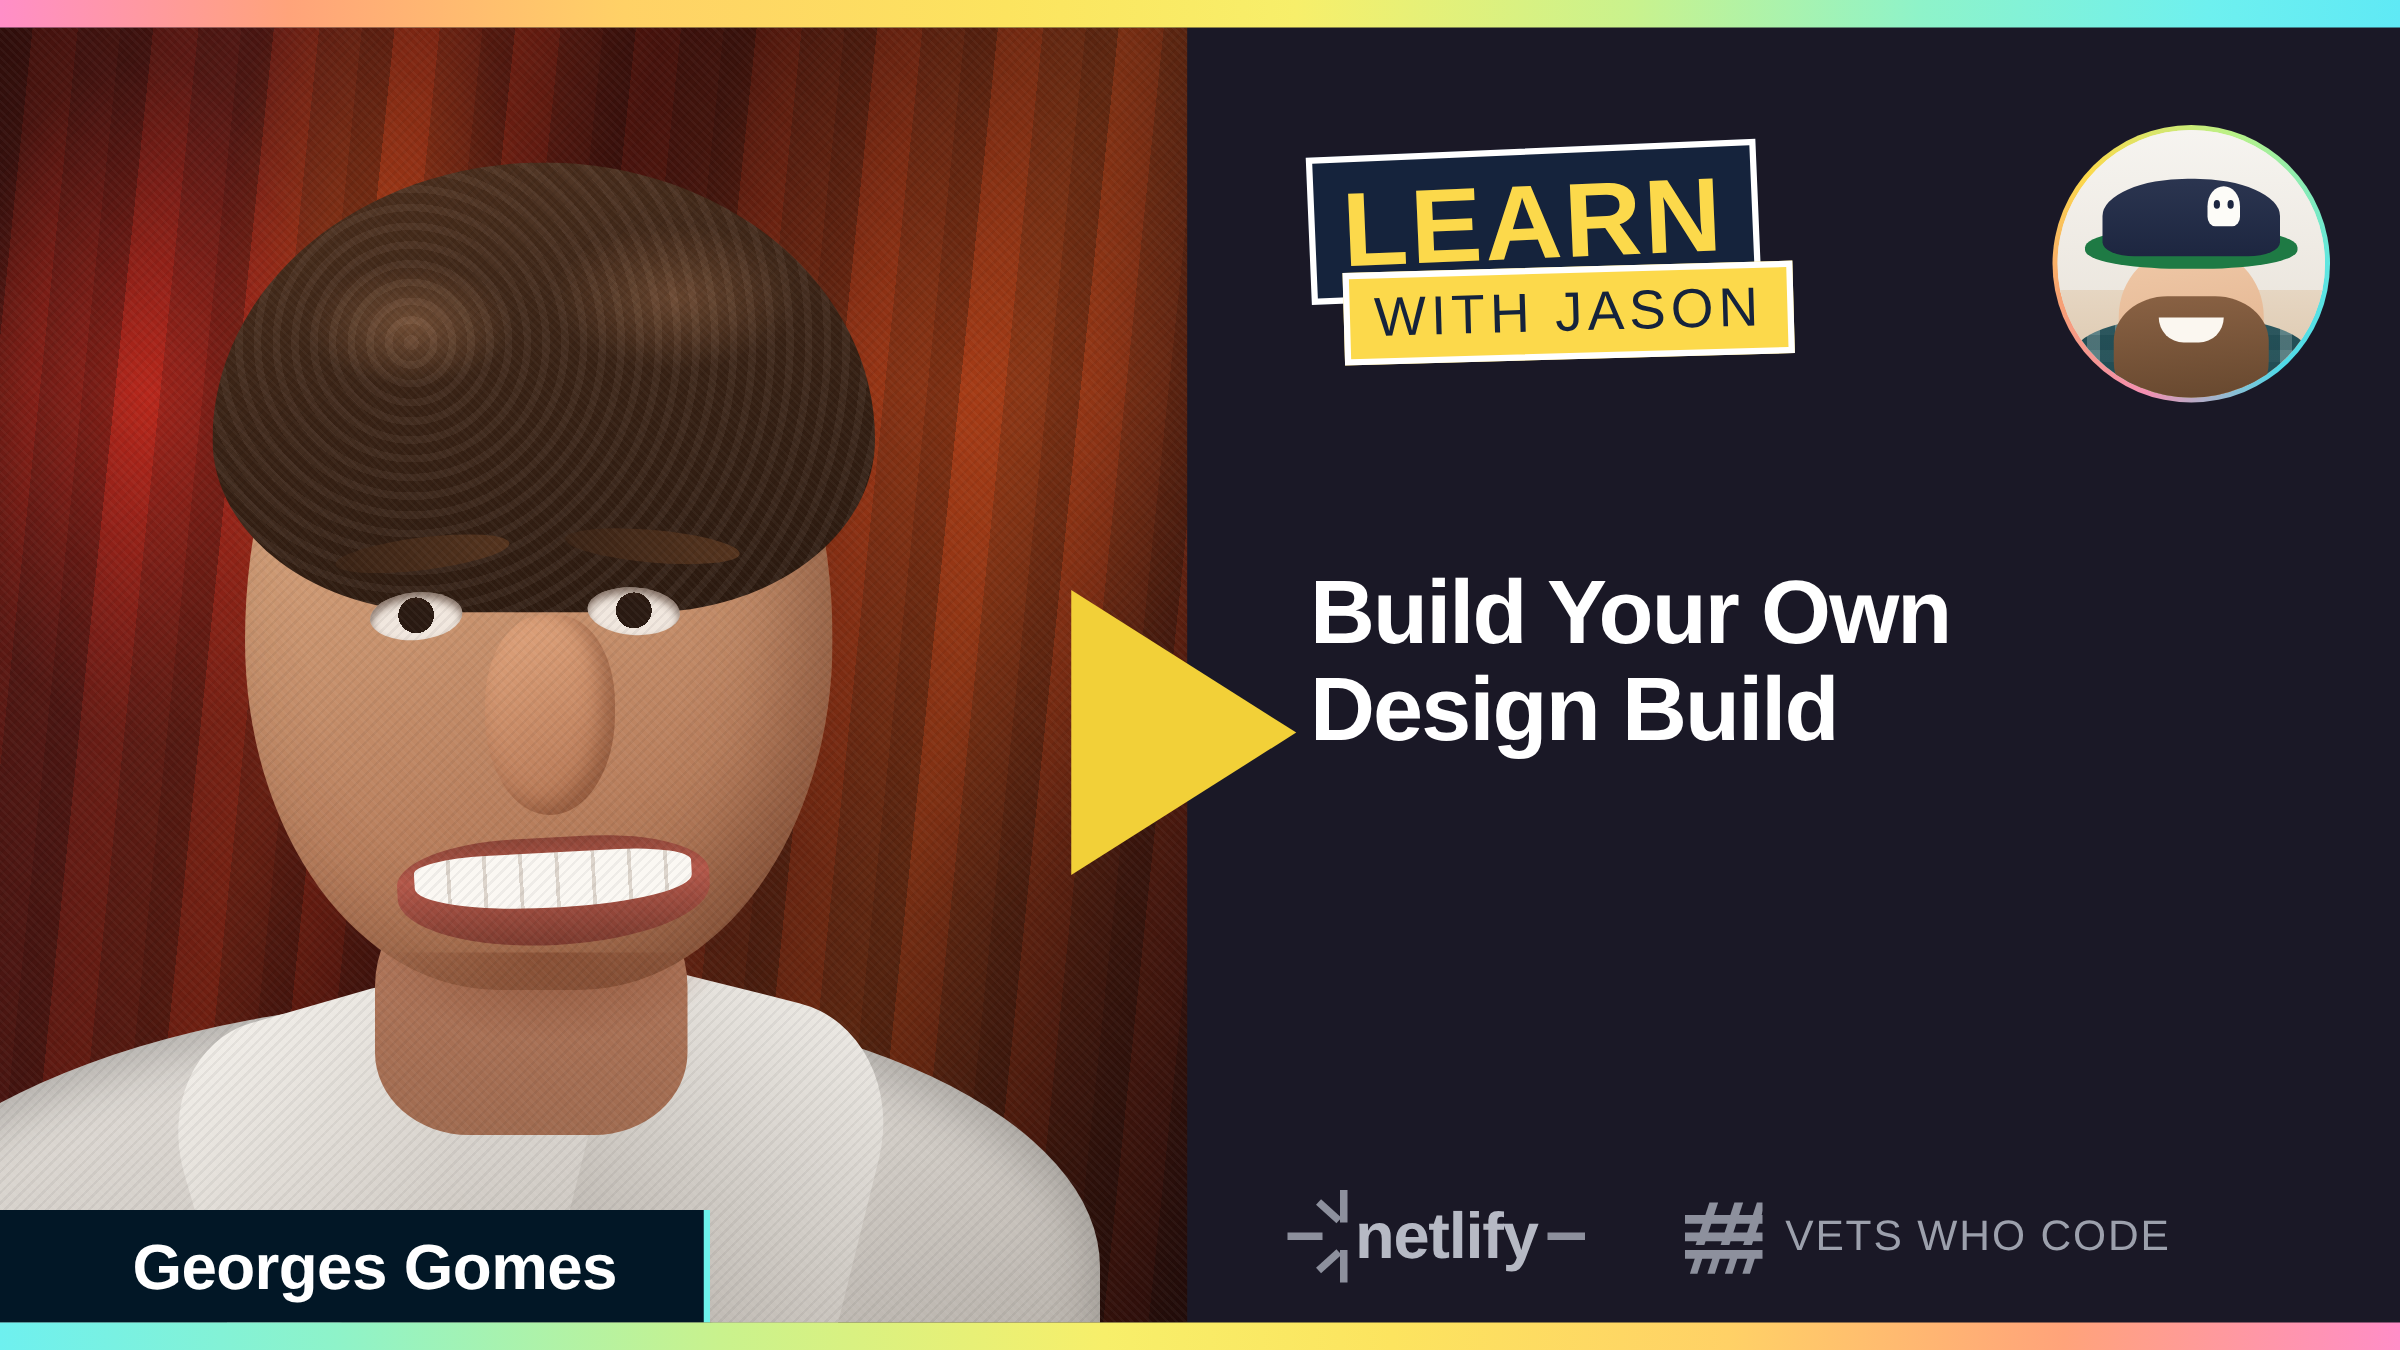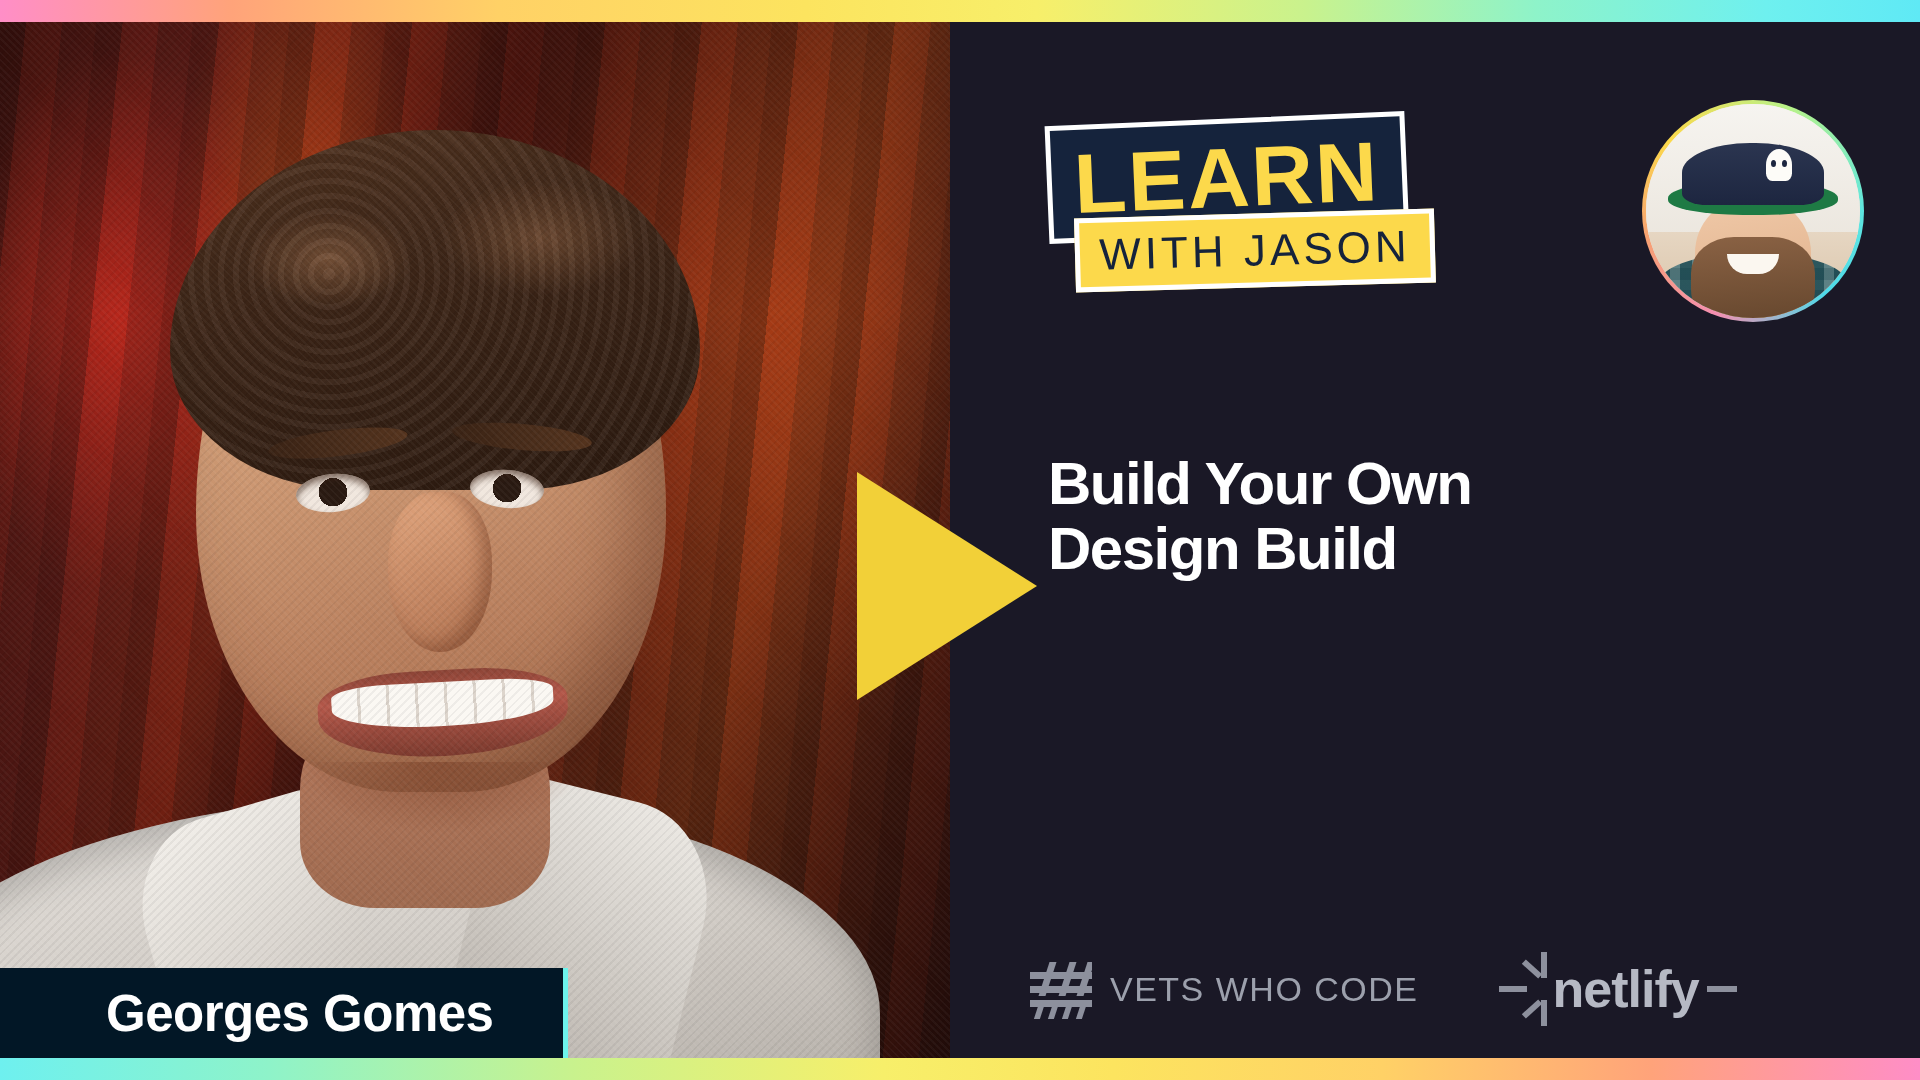--- a/index.html
+++ b/index.html
@@ -346,21 +346,21 @@
 
   
   .episode-title {
     position: absolute;
     left: 1048px;
     top: 452px;
     width: 810px;
     color: #ffffff;
     font-family: "Liberation Sans", sans-serif;
     font-weight: bold;
-    font-size: 60px;
+    font-size: 72px;
     line-height: 1.08;
     letter-spacing: -1.5px;
     z-index: 22;
   }
 
   
   .sponsors {
     position: absolute;
     left: 1030px;
     top: 952px;
@@ -533,48 +533,48 @@
     </div>
   </div>
 
   <div class="episode-title">
     <div>Build Your Own</div>
     <div>Design Build</div>
   </div>
 
   <div class="sponsors">
 
+    <div class="sponsor netlify-logo">
+      <div class="netlify-mark">
+        <div class="nl-dash-l"></div>
+        <div class="nl-bar-t"></div>
+        <div class="nl-bar-b"></div>
+        <div class="nl-diag-t"></div>
+        <div class="nl-diag-b"></div>
+      </div>
+      <span class="netlify-word">netlify</span>
+      <span class="nl-dash-r"></span>
+    </div>
+
     <div class="sponsor vwc-logo">
       <div class="vwc-mark">
         <div class="vwc-h vwc-h1"></div>
         <div class="vwc-h vwc-h2"></div>
         <div class="vwc-h vwc-h3"></div>
         <div class="vwc-v vwc-v1"></div>
         <div class="vwc-v vwc-v2"></div>
         <div class="vwc-v vwc-v3"></div>
         <div class="vwc-s vwc-s1"></div>
         <div class="vwc-s vwc-s2"></div>
         <div class="vwc-s vwc-s3"></div>
         <div class="vwc-s vwc-s4"></div>
       </div>
       <span class="vwc-word">VETS WHO CODE</span>
     </div>
 
-    <div class="sponsor netlify-logo">
-      <div class="netlify-mark">
-        <div class="nl-dash-l"></div>
-        <div class="nl-bar-t"></div>
-        <div class="nl-bar-b"></div>
-        <div class="nl-diag-t"></div>
-        <div class="nl-diag-b"></div>
-      </div>
-      <span class="netlify-word">netlify</span>
-      <span class="nl-dash-r"></span>
-    </div>
-
   </div>
 
   <div class="guest-banner">
     <span class="guest-name">Georges Gomes</span>
   </div>
 
   <div class="rail rail-bottom" style="background: linear-gradient(90deg, rgb(110, 240, 239) 0%, rgb(142, 243, 201) 14%, rgb(201, 242, 141) 30%, rgb(247, 239, 106) 46%, rgb(252, 228, 95) 58%, rgb(255, 209, 102) 72%, rgb(255, 163, 122) 86%, rgb(255, 142, 199) 100%);"></div>
 
 </div>
 

